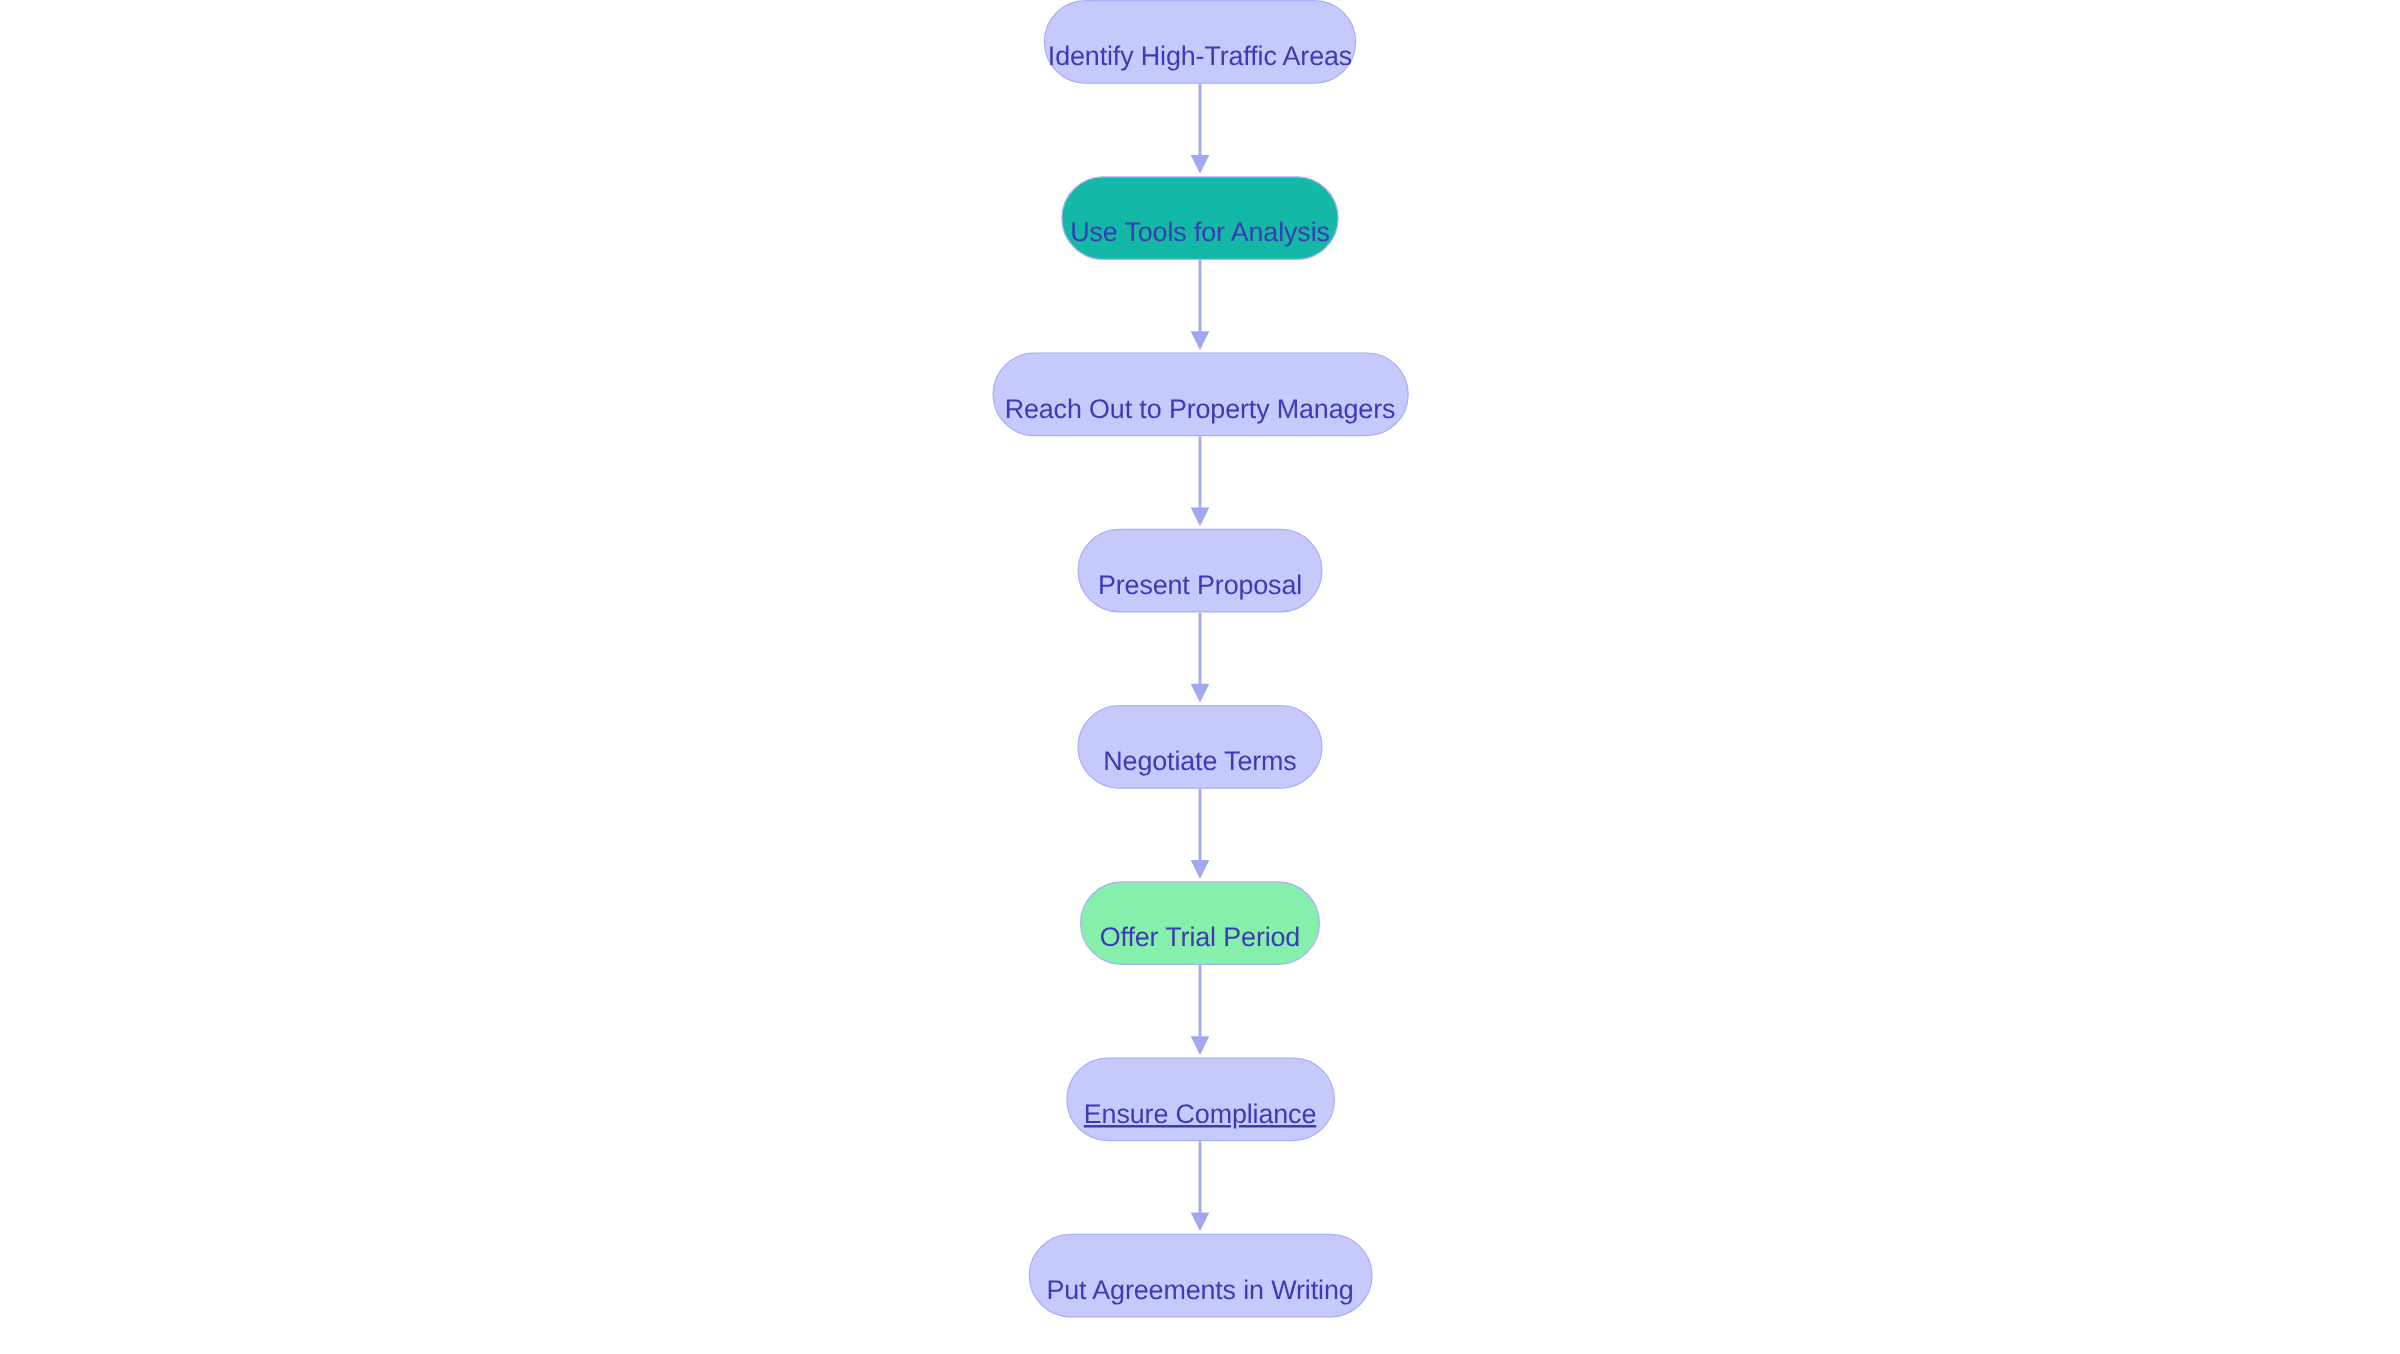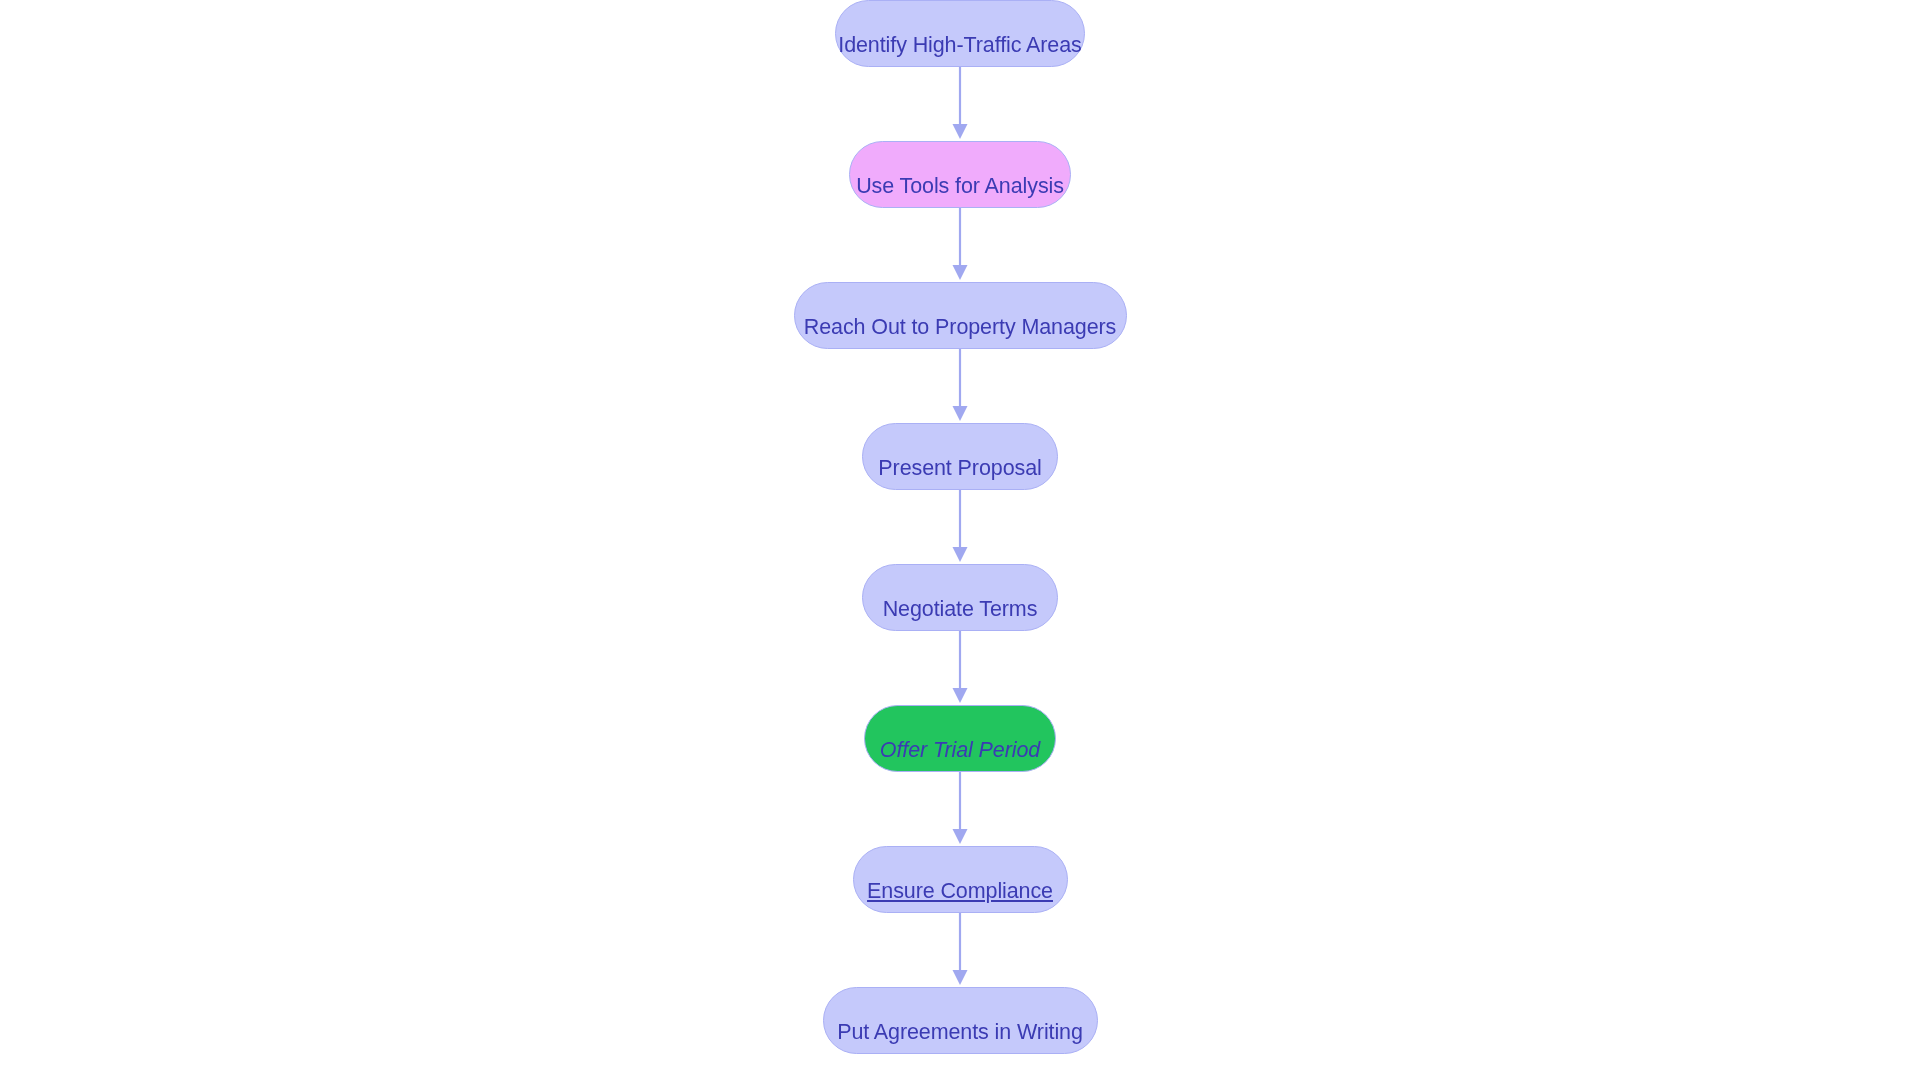--- a/index.html
+++ b/index.html
@@ -70,21 +70,21 @@
 
 <div id="flowchart-canvas">
   <div id="flow-column">
       <div class="flow-node" style="width: 250px; background: rgb(197, 201, 251); border-color: rgb(170, 176, 245); color: rgb(59, 59, 179);">
         <span class="flow-node-label">Identify High-Traffic Areas</span>
       </div>
       <svg class="flow-connector" viewBox="0 0 30 74" width="30" height="74">
         <line x1="15" y1="0" x2="15" y2="60" stroke="#a0a8f0" stroke-width="2.2"></line>
         <polygon points="15,72 7.5,57 22.5,57" fill="#a0a8f0"></polygon>
       </svg>
-      <div class="flow-node" style="width: 222px; background: #f0abfc; border-color: rgb(170, 176, 245); color: rgb(59, 59, 179);">
+      <div class="flow-node" style="width: 222px; background: #14b8a6; border-color: rgb(170, 176, 245); color: rgb(59, 59, 179);">
         <span class="flow-node-label">Use Tools for Analysis</span>
       </div>
       <svg class="flow-connector" viewBox="0 0 30 74" width="30" height="74">
         <line x1="15" y1="0" x2="15" y2="60" stroke="#a0a8f0" stroke-width="2.2"></line>
         <polygon points="15,72 7.5,57 22.5,57" fill="#a0a8f0"></polygon>
       </svg>
       <div class="flow-node" style="width: 333px; background: rgb(197, 201, 251); border-color: rgb(170, 176, 245); color: rgb(59, 59, 179); align-items: center;">
         <span class="flow-node-label">Reach Out to Property Managers</span>
       </div>
       <svg class="flow-connector" viewBox="0 0 30 74" width="30" height="74">
@@ -98,21 +98,21 @@
         <line x1="15" y1="0" x2="15" y2="60" stroke="#a0a8f0" stroke-width="2.2"></line>
         <polygon points="15,72 7.5,57 22.5,57" fill="#a0a8f0"></polygon>
       </svg>
       <div class="flow-node" style="width: 196px; background: rgb(197, 201, 251); border-color: rgb(170, 176, 245); color: rgb(59, 59, 179);">
         <span class="flow-node-label">Negotiate Terms</span>
       </div>
       <svg class="flow-connector" viewBox="0 0 30 74" width="30" height="74">
         <line x1="15" y1="0" x2="15" y2="60" stroke="#a0a8f0" stroke-width="2.2"></line>
         <polygon points="15,72 7.5,57 22.5,57" fill="#a0a8f0"></polygon>
       </svg>
-      <div class="flow-node" style="width: 192px; background: #22c55e; border-color: rgb(170, 176, 245); color: rgb(59, 59, 179); font-style: italic;">
+      <div class="flow-node" style="width: 192px; background: #86efac; border-color: rgb(170, 176, 245); color: rgb(59, 59, 179);">
         <span class="flow-node-label">Offer Trial Period</span>
       </div>
       <svg class="flow-connector" viewBox="0 0 30 74" width="30" height="74">
         <line x1="15" y1="0" x2="15" y2="60" stroke="#a0a8f0" stroke-width="2.2"></line>
         <polygon points="15,72 7.5,57 22.5,57" fill="#a0a8f0"></polygon>
       </svg>
       <div class="flow-node" style="width: 215px; background: rgb(197, 201, 251); border-color: rgb(170, 176, 245); color: rgb(59, 59, 179); text-decoration: underline;">
         <span class="flow-node-label">Ensure Compliance</span>
       </div>
       <svg class="flow-connector" viewBox="0 0 30 74" width="30" height="74">

